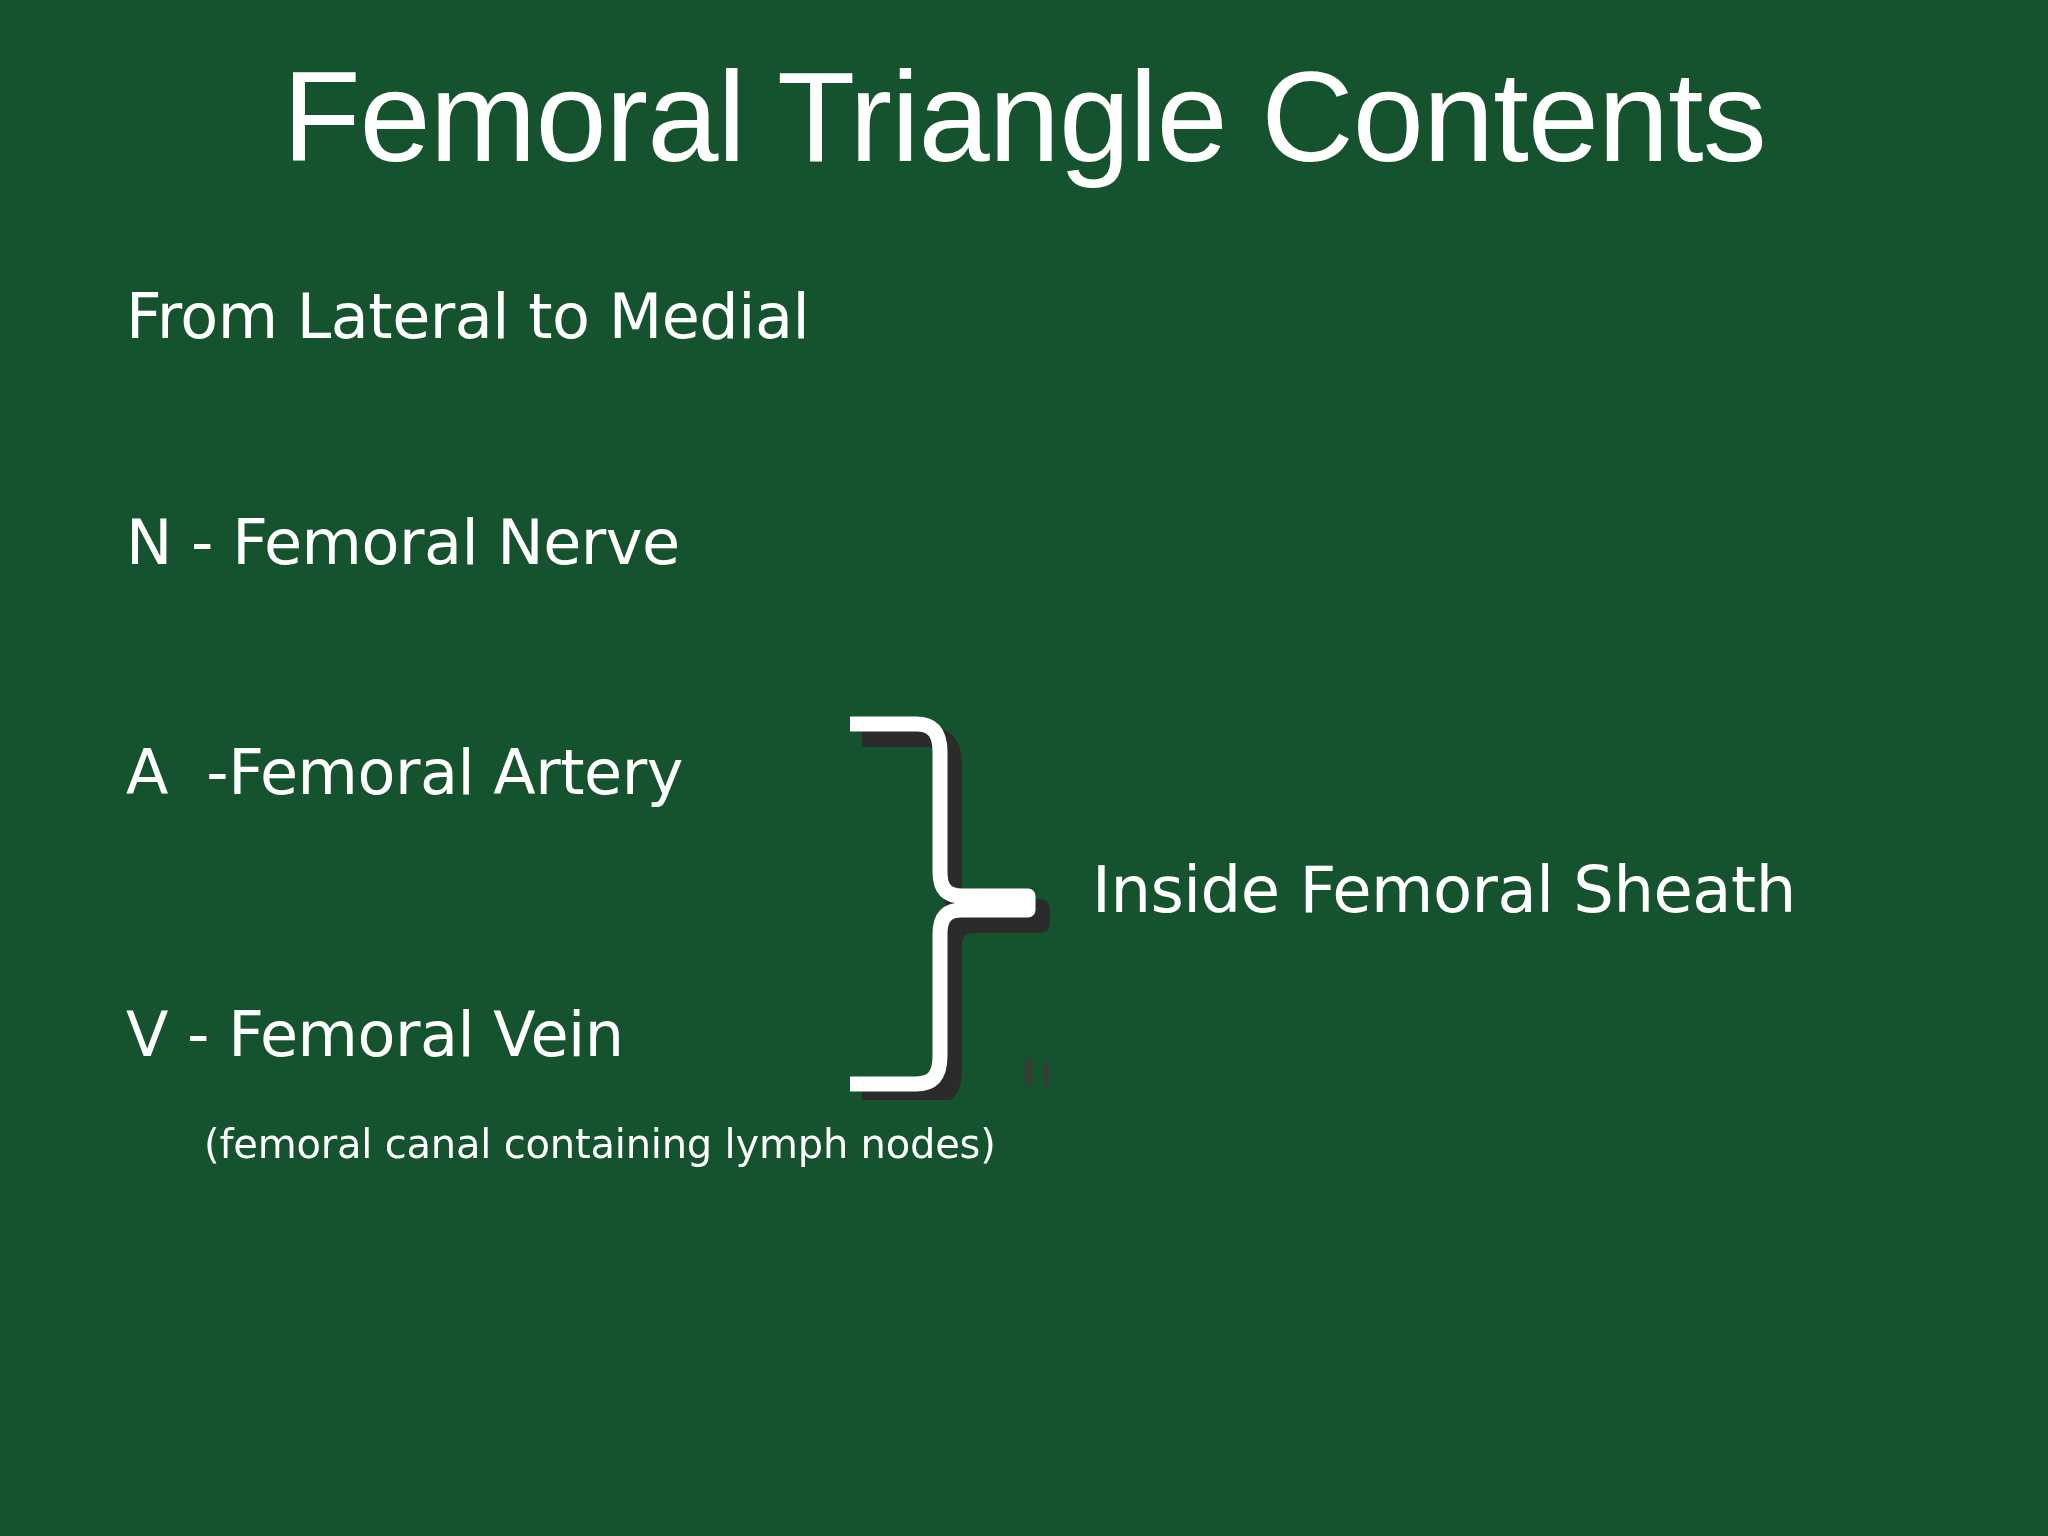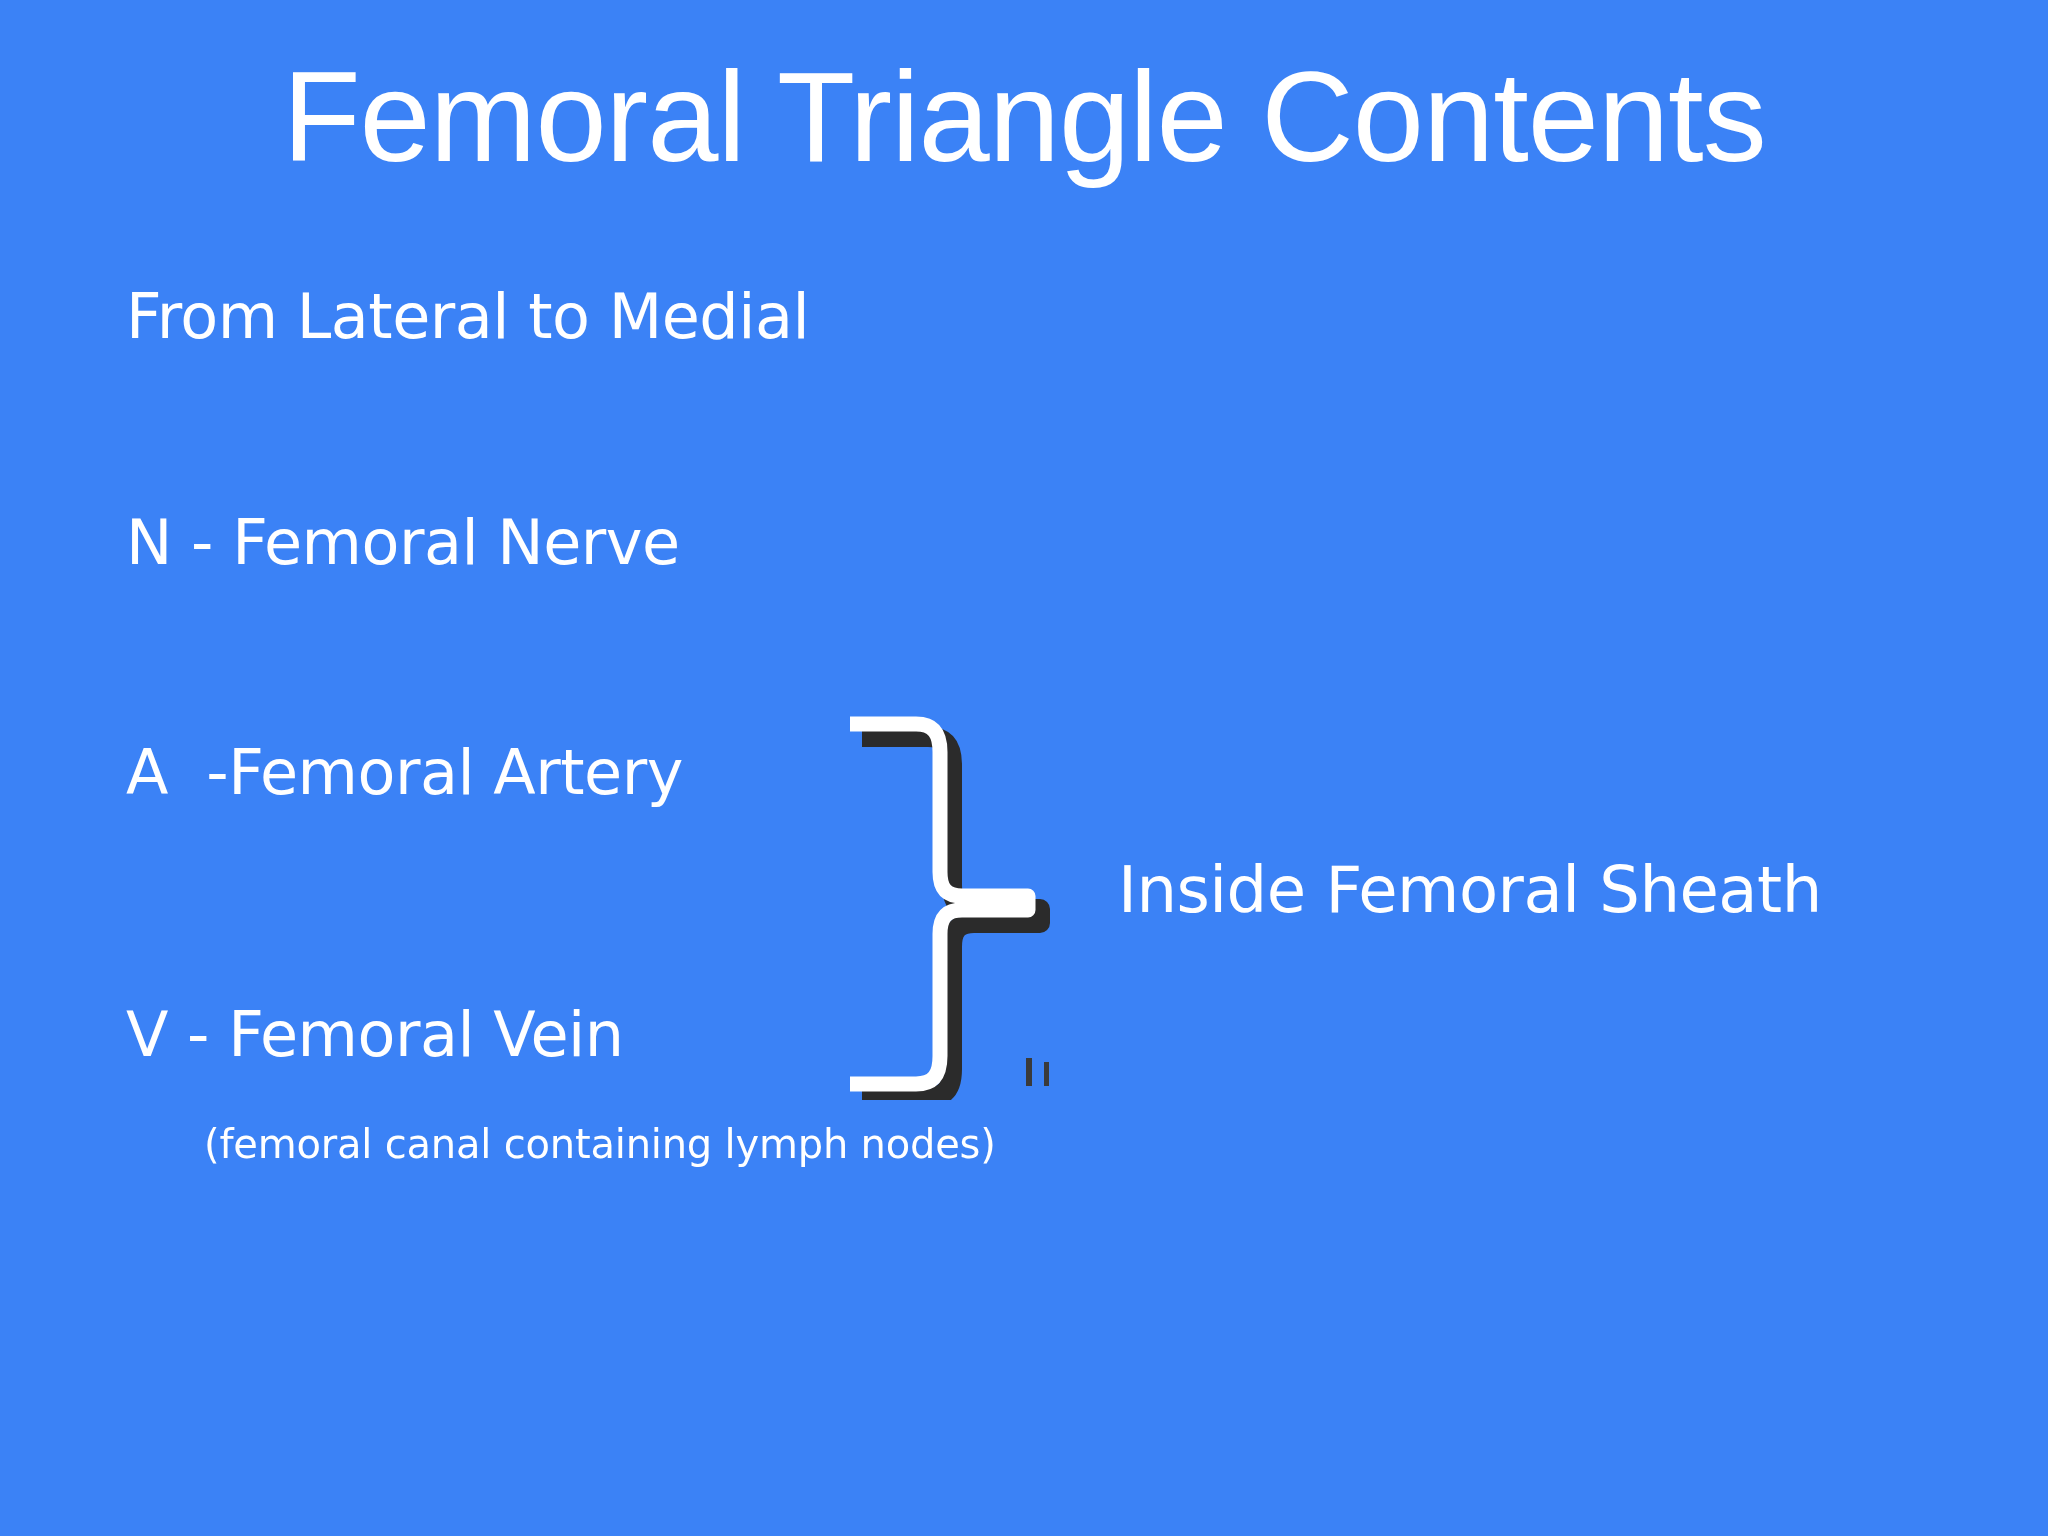--- a/index.html
+++ b/index.html
@@ -13,21 +13,21 @@
     height: 1536px;
     overflow: hidden;
     font-family: "Liberation Sans", sans-serif;
     -webkit-font-smoothing: antialiased;
   }
 
   #slide {
     position: relative;
     width: 2048px;
     height: 1536px;
-    background: #3b82f6;
+    background: #14532d;
     overflow: hidden;
   }
 
   
   .slide-title {
     position: absolute;
     left: 0;
     top: 52px;
     width: 2048px;
     text-align: center;
@@ -52,21 +52,21 @@
     white-space: pre;
   }
 
   .line-intro   { left: 126px; top: 286px; }
   .line-nerve   { left: 126px; top: 512px; }
   .line-artery  { left: 126px; top: 742px; }
   .line-vein    { left: 126px; top: 968px; margin-top: 36px; }
 
   .sheath-label {
     position: absolute;
-    left: 1118px;
+    left: 1092px;
     top: 858px;
     color: #ffffff;
     font-family: "DejaVu Sans", sans-serif;
     font-weight: 400;
     font-size: 64px;
     line-height: 1.0;
     letter-spacing: -0.5px;
     white-space: pre;
   }
 

